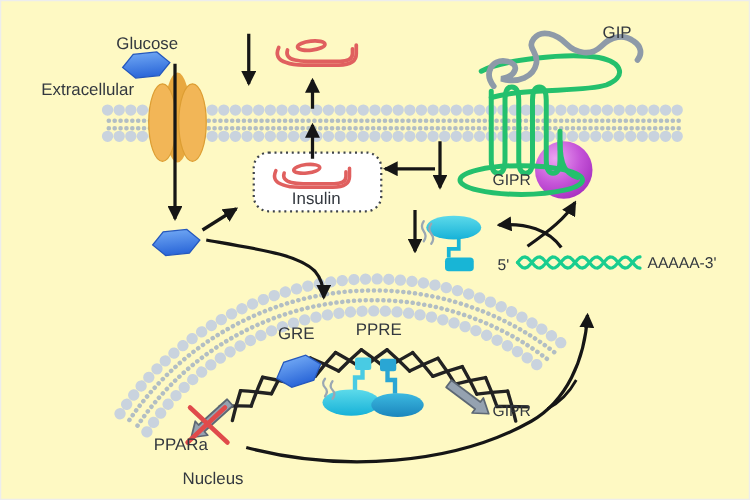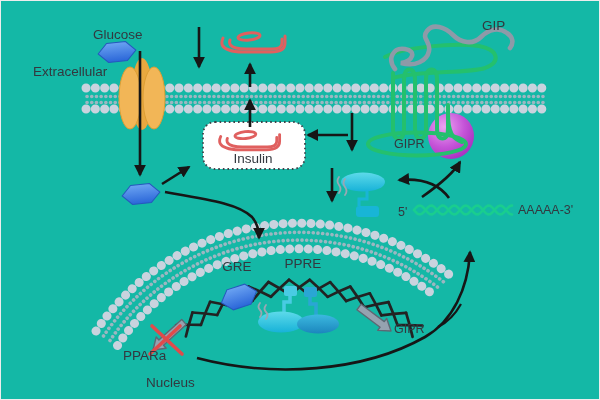--- a/index.html
+++ b/index.html
@@ -1,17 +1,17 @@
 <!DOCTYPE html>
 <html><head>
 <meta charset="utf-8">
 <style>
   html,body{margin:0;padding:0;background:#fff;}
   .stage{
-    width:600px;height:400px;position:relative;background:#14b8a6;
+    width:600px;height:400px;position:relative;background:#fef9c3;
     border:1px solid #ededed;box-sizing:border-box;overflow:hidden;
     font-family:"Liberation Sans", sans-serif;
   }
   svg{display:block;}
   text{fill:#33383f;font-family:"Liberation Sans", sans-serif;}
   .lbl{font-size:13.5px;}
   .lbl-sm{font-size:12.5px;}
   .mem-heads{stroke:#c9d3de;stroke-width:9;stroke-linecap:round;stroke-dasharray:0.1 9.2;fill:none;}
   .mem-tails{stroke:#aab7c4;stroke-width:3.6;stroke-linecap:round;stroke-dasharray:0.1 4.6;fill:none;opacity:.9;}
   .arrow{stroke:#161616;stroke-width:2.6;fill:none;marker-end:url(#ah);}

